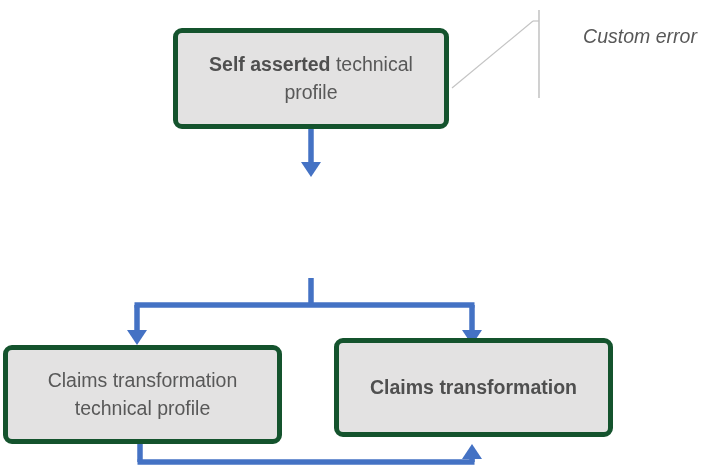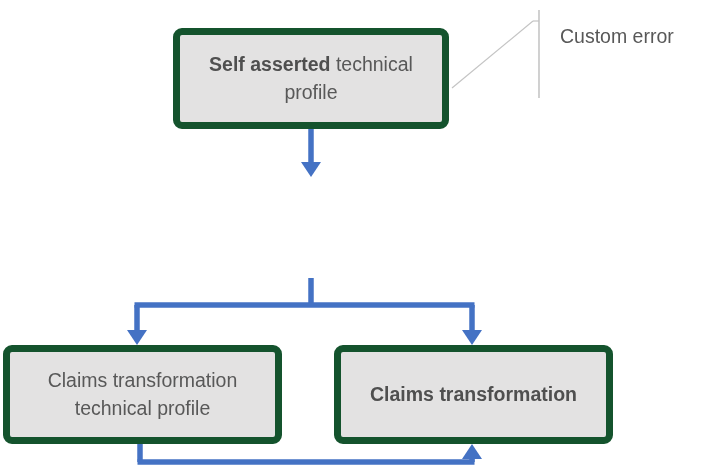--- a/index.html
+++ b/index.html
@@ -23,21 +23,21 @@
     left: 0;
     top: 0;
     width: 727px;
     height: 470px;
     pointer-events: none;
   }
   .node {
     position: absolute;
     box-sizing: border-box;
     background: #e3e2e2;
-    border: 7px solid #14532d;
+    border: 5px solid #14532d;
     border-radius: 9px;
     display: flex;
     align-items: center;
     justify-content: center;
     text-align: center;
     color: #585858;
     font-size: 19.5px;
     line-height: 1.42;
     padding: 6px 14px;
   }
@@ -65,33 +65,34 @@
     height: 101px;
   }
   #node-claims-transformation-tp {
     left: 3px;
     top: 345px;
     width: 279px;
     height: 99px;
   }
   #node-claims-transformation {
     left: 334px;
-    top: 345px;
+    top: 338px;
     width: 279px;
     height: 99px;
   }
   #callout-label {
     position: absolute;
     left: 560px;
     top: 22px;
     width: 160px;
     color: #585858;
     font-size: 19.5px;
     line-height: 1.46;
-    text-align: left;
+    text-align: center;
+    font-style: italic;
   }
 </style>
 </head>
 <body>
 
 <div id="canvas">
 
   <svg id="connectors" viewBox="0 0 727 470" width="727" height="470" xmlns="http://www.w3.org/2000/svg">
 
     <g>

